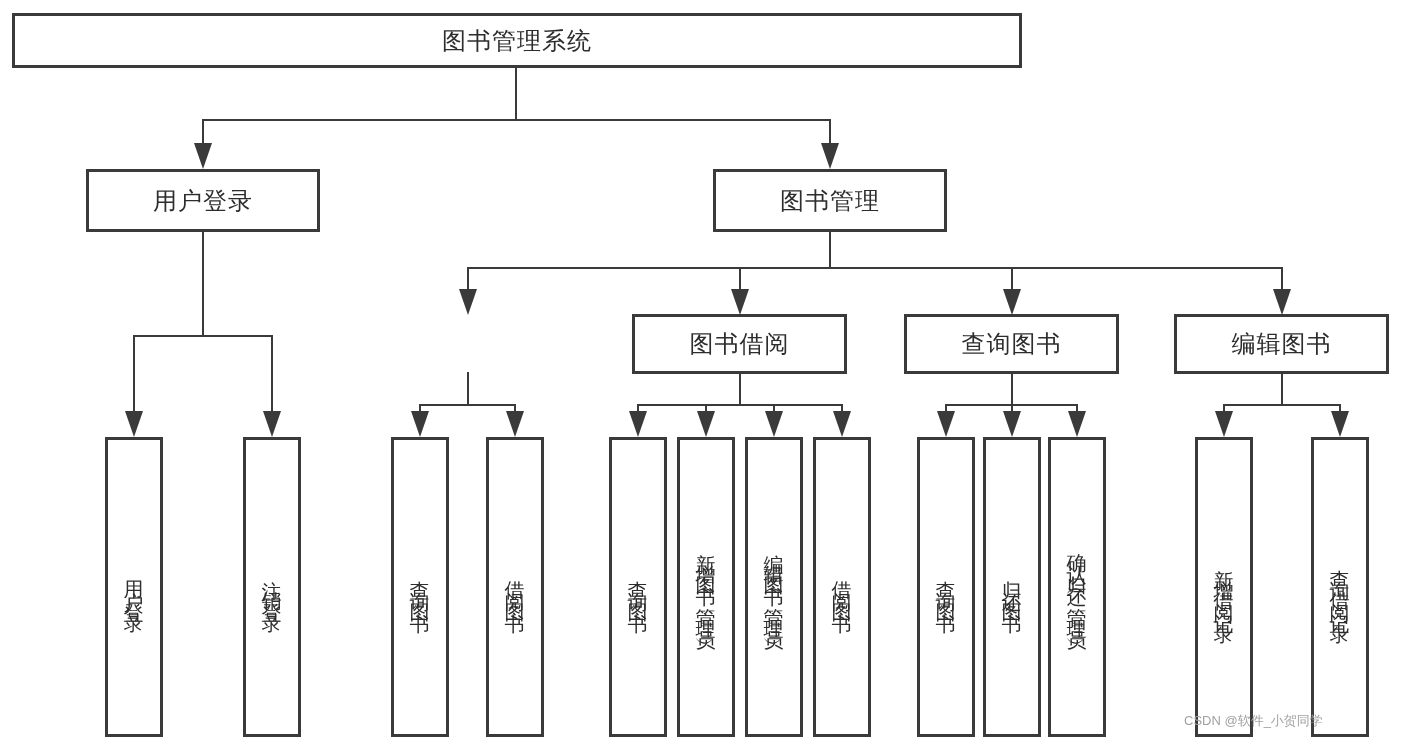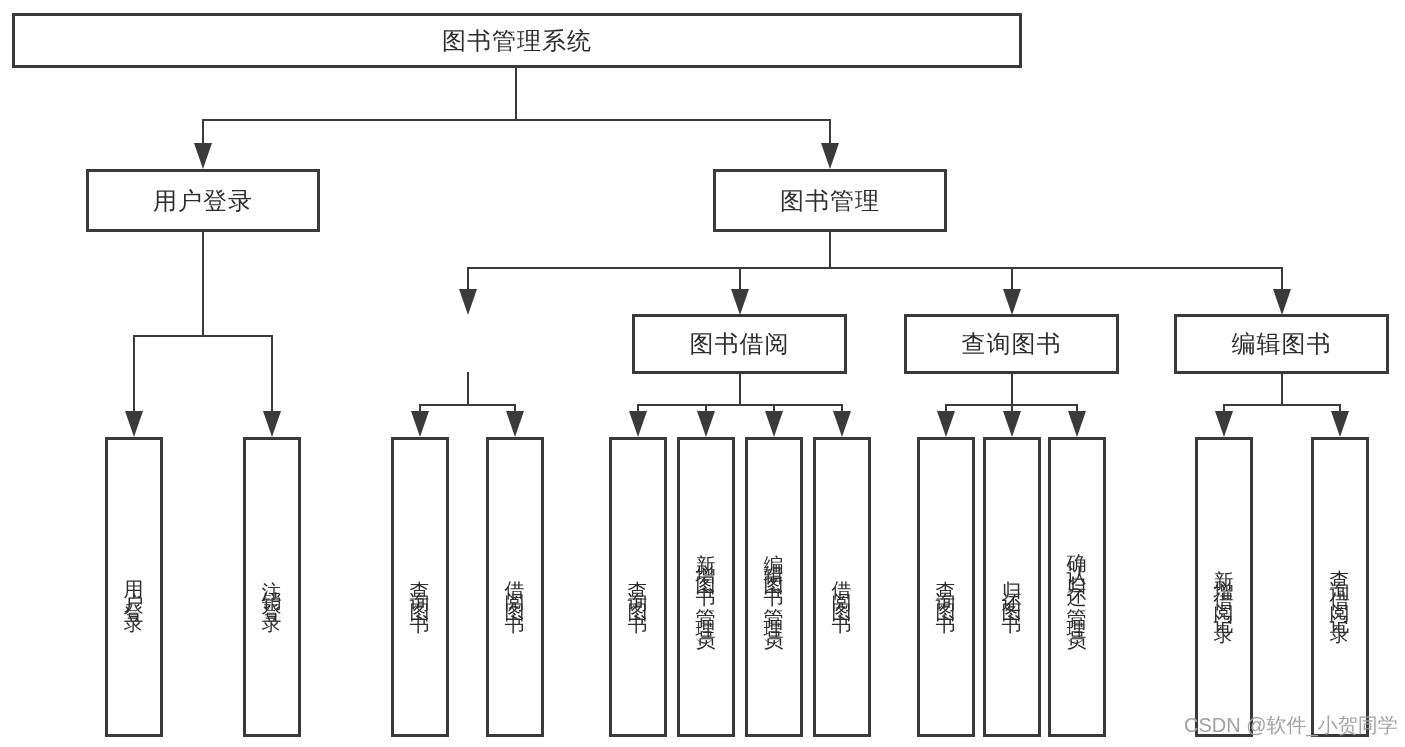--- a/index.html
+++ b/index.html
@@ -46,21 +46,21 @@
     position: absolute;
     width: 0; height: 0;
     border-left: 9px solid transparent;
     border-right: 9px solid transparent;
     border-top: 26px solid var(--line);
   }
   .watermark {
     position: absolute;
     left: 1184px;
     top: 712px;
-    font-size: 20px;
+    font-size: 13px;
     color: var(--watermark);
     white-space: nowrap;
     z-index: 5;
   }
 </style>
 </head>
 <body>
 
 <div id="canvas">
 

